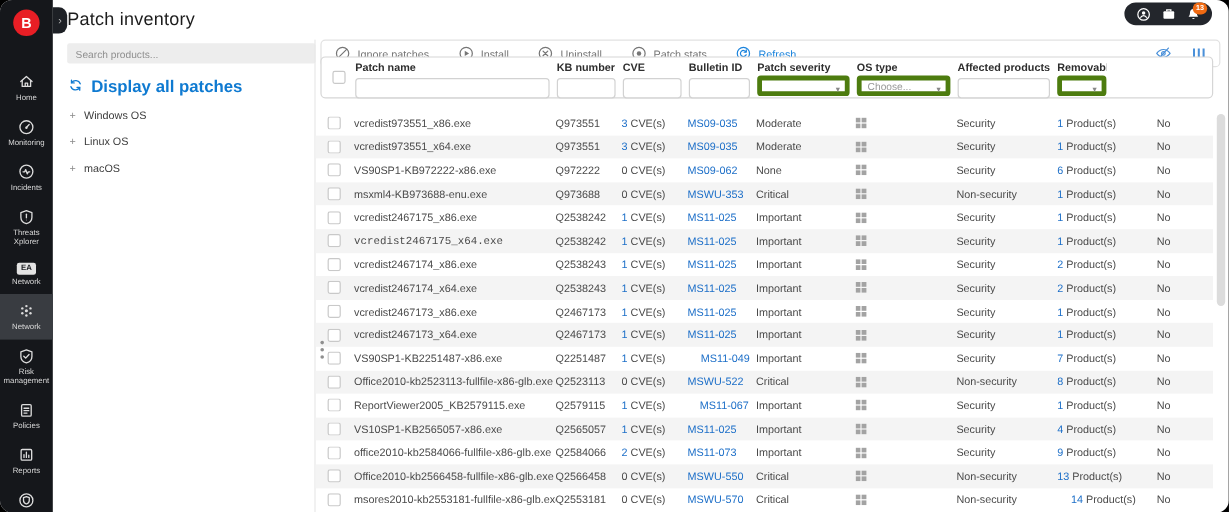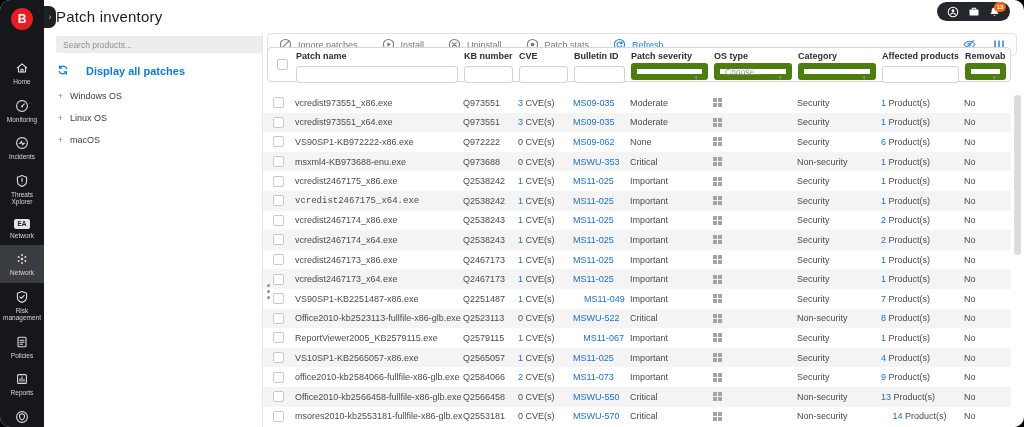--- a/index.html
+++ b/index.html
@@ -26,22 +26,22 @@
         display:flex;align-items:center;gap:9px;padding:0 10px;color:#fff;z-index:7;}
   .account .acc-icon{position:relative;display:flex;align-items:center;cursor:pointer;}
   .acc-badge{position:absolute;top:-4px;right:-6px;min-width:10px;height:10px;border-radius:5px;background:#f06a12;
         color:#fff;font-size:6px;line-height:10px;text-align:center;padding:0 1px;font-weight:bold;}
 
   
   .left-panel{position:absolute;left:44px;top:33px;width:218px;bottom:0;}
   .search{position:absolute;left:12px;top:3px;width:193px;height:17px;background:#ededed;border:none;border-radius:2px;
         font-size:8.5px;padding:0 7px;color:#444;outline:none;font-family:"Liberation Sans",sans-serif;}
   .search::placeholder{color:#8f8f8f;}
-  .display-all{position:absolute;left:13px;top:31px;display:flex;align-items:center;gap:17px;color:#0f7ad1;
-        font-size:11px;font-weight:bold;cursor:pointer;}
+  .display-all{position:absolute;left:13px;top:31px;display:flex;align-items:center;gap:7px;color:#0f7ad1;
+        font-size:14px;font-weight:bold;cursor:pointer;}
   .tree{position:absolute;left:13px;top:52px;right:6px;}
   .tree-item{display:flex;align-items:center;gap:6px;height:22px;font-size:9px;color:#3c3c3c;cursor:pointer;}
   .tree-plus{color:#8a8a8a;font-size:9px;width:7px;text-align:center;}
 
   
   .divider{position:absolute;left:262px;top:33px;bottom:0;width:1px;background:#e8e8e8;}
   .drag-dots{position:absolute;left:265px;top:284px;width:6px;cursor:col-resize;z-index:4;}
   .drag-dots i{display:block;width:3px;height:3px;border-radius:50%;background:#8f8f8f;margin:0 auto 3px;}
 
   
@@ -55,21 +55,21 @@
 
   
   .grid-head{position:absolute;left:267px;top:47px;width:744px;height:35px;border:1px solid #d6d6d6;border-radius:4px;
         box-sizing:border-box;background:#fff;display:flex;}
   .col-check{width:28px;display:flex;align-items:center;justify-content:center;flex:none;}
   .cb{width:11px;height:11px;border:1px solid #c9c9c9;border-radius:2px;background:#fff;display:inline-block;cursor:pointer;box-sizing:border-box;}
   .hcol{flex:none;box-sizing:border-box;padding:3px 6px 0 0;}
   .hcol .hlabel{font-size:9px;font-weight:bold;color:#2e2e2e;white-space:nowrap;overflow:hidden;margin-bottom:2px;}
   .f-input{width:100%;height:17px;border:1px solid #d2d2d2;border-radius:3px;box-sizing:border-box;font-size:8.5px;
         padding:0 4px;outline:none;font-family:"Liberation Sans",sans-serif;color:#444;}
-  .f-select{position:relative;width:100%;height:17px;border:6px solid #4d7c0f;border-radius:3px;box-sizing:border-box;
+  .f-select{position:relative;width:100%;height:17px;border:4px solid #4d7c0f;border-radius:3px;box-sizing:border-box;
         font-size:8.5px;color:#999;display:flex;align-items:center;padding:0 12px 0 5px;cursor:pointer;background:#fff;}
   .f-select .caret{position:absolute;right:4px;top:4px;font-size:7px;color:#888;line-height:9px;}
 
   
   .rows{position:absolute;left:263px;top:93px;width:748px;bottom:0;overflow:hidden;}
   .row{display:flex;align-items:center;height:19.6px;font-size:9px;color:#4a4a4a;padding-left:4px;box-sizing:border-box;cursor:default;}
   .row:nth-child(even){background:#f4f4f4;}
   .cell{flex:none;box-sizing:border-box;padding-right:6px;white-space:nowrap;overflow:hidden;}
   .link{color:#1d6fc8;cursor:pointer;}
   .bulletin{color:#1d6fc8;cursor:pointer;}
@@ -304,27 +304,20 @@
           <span class="caret">▾</span>
         </div>
       </div>
       <div class="hcol" style="width: 84px;">
         <div class="hlabel">OS type</div>
         <div class="f-select">
           <span>Choose...</span>
           <span class="caret">▾</span>
         </div>
       </div>
-      <div class="hcol" style="width: 84px;">
-        <div class="hlabel">Category</div>
-        <div class="f-select">
-          <span></span>
-          <span class="caret">▾</span>
-        </div>
-      </div>
       <div class="hcol" style="width: 83px;"><div class="hlabel">Affected products</div><input class="f-input" type="text" style=""></div>
       <div class="hcol" style="width: 47px;">
         <div class="hlabel">Removable</div>
         <div class="f-select">
           <span></span>
           <span class="caret">▾</span>
         </div>
       </div>
     </div>
 

